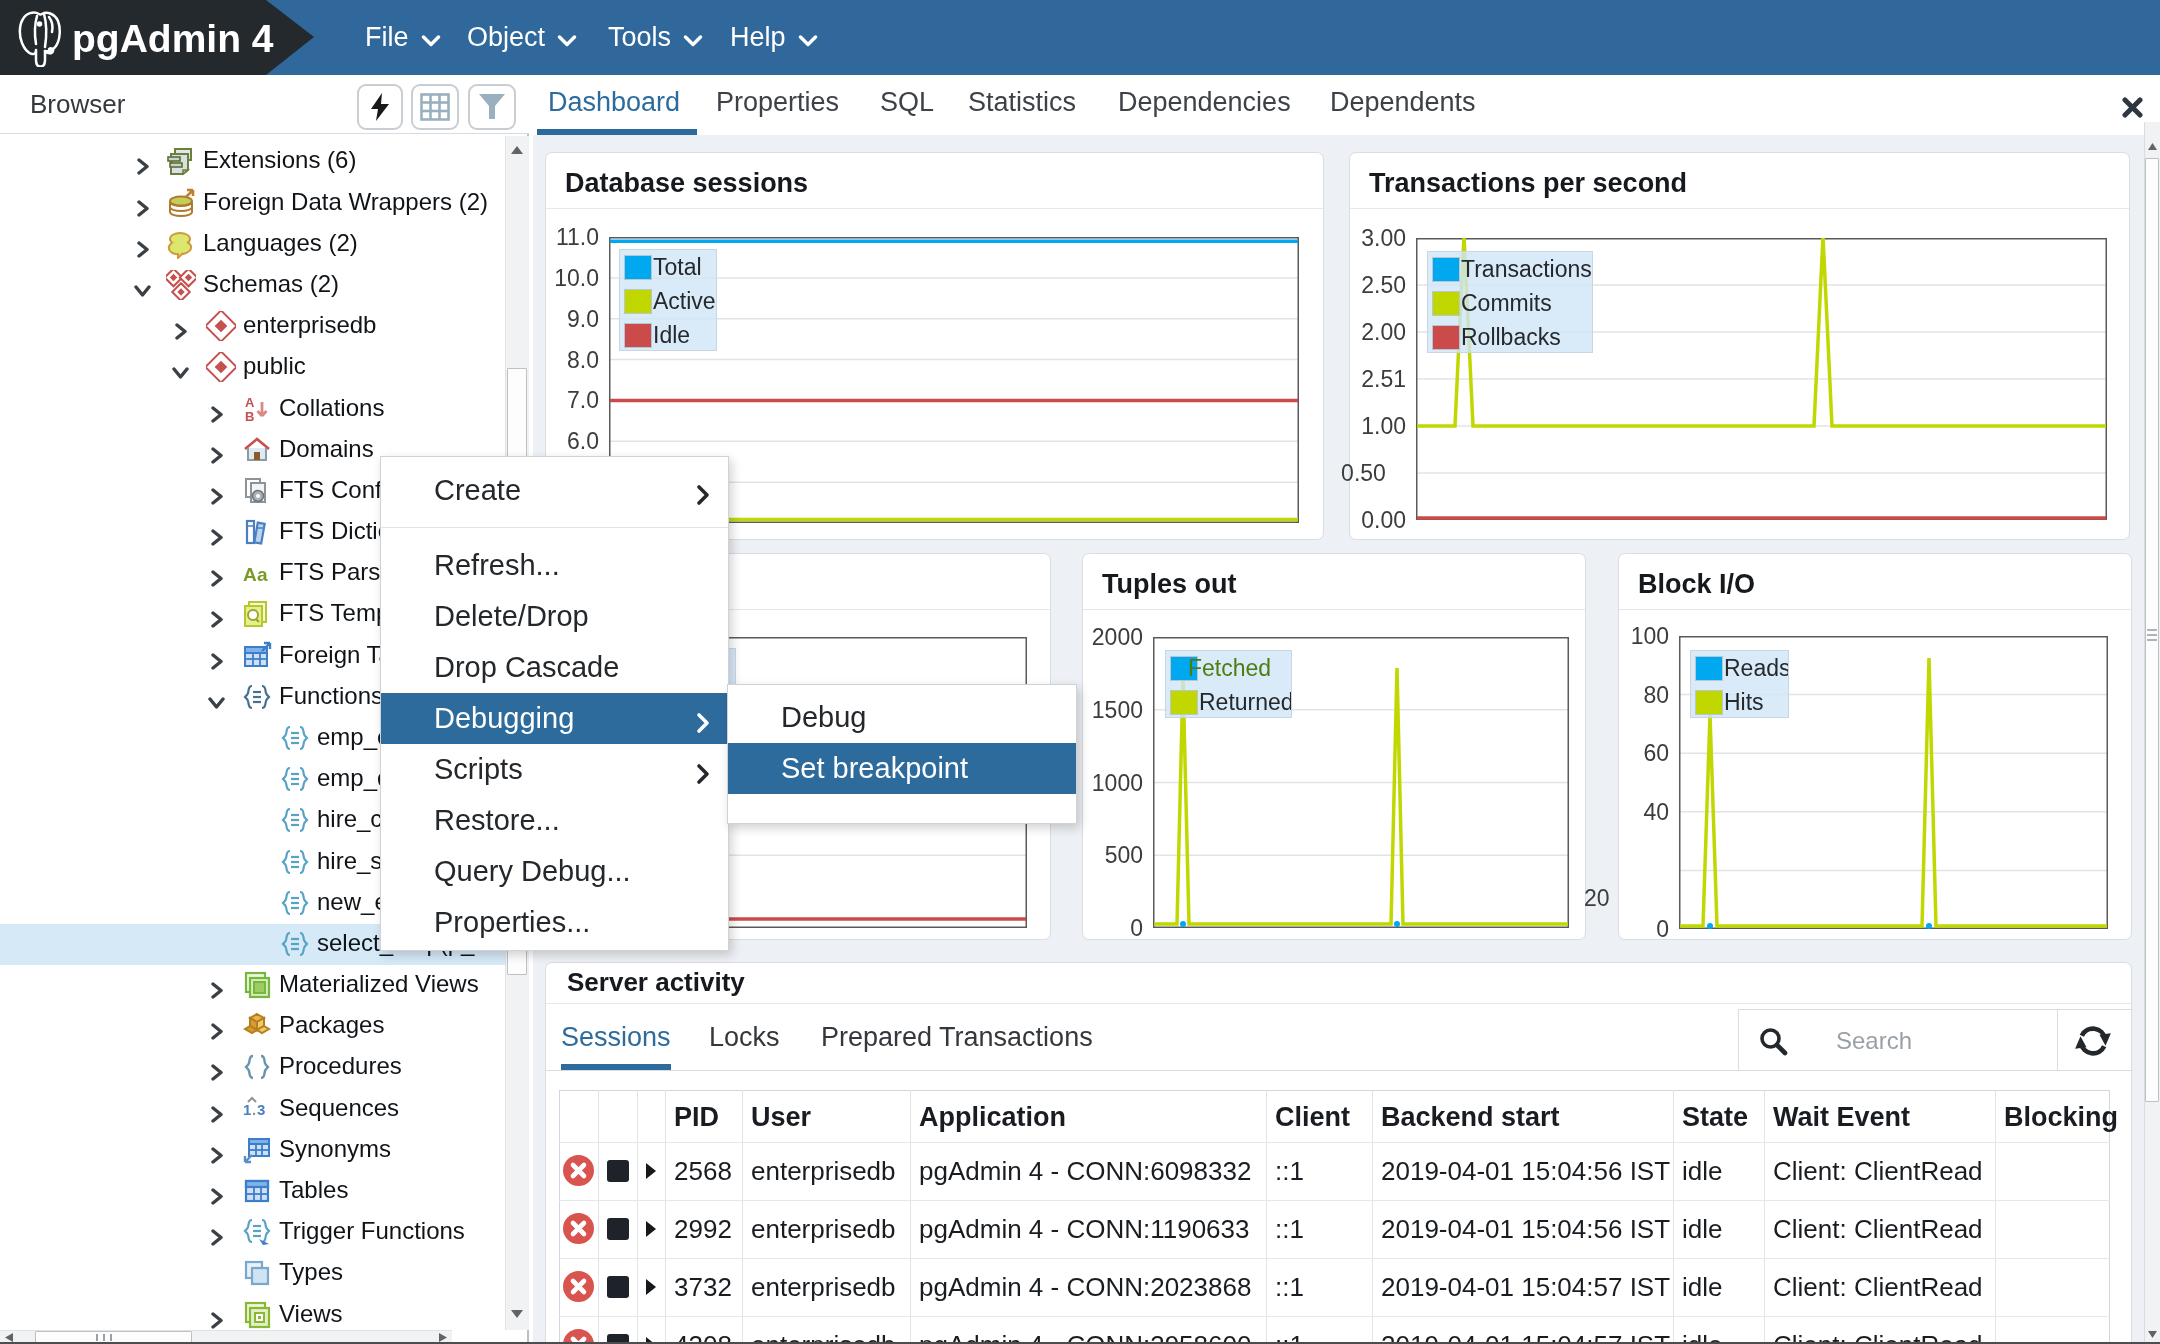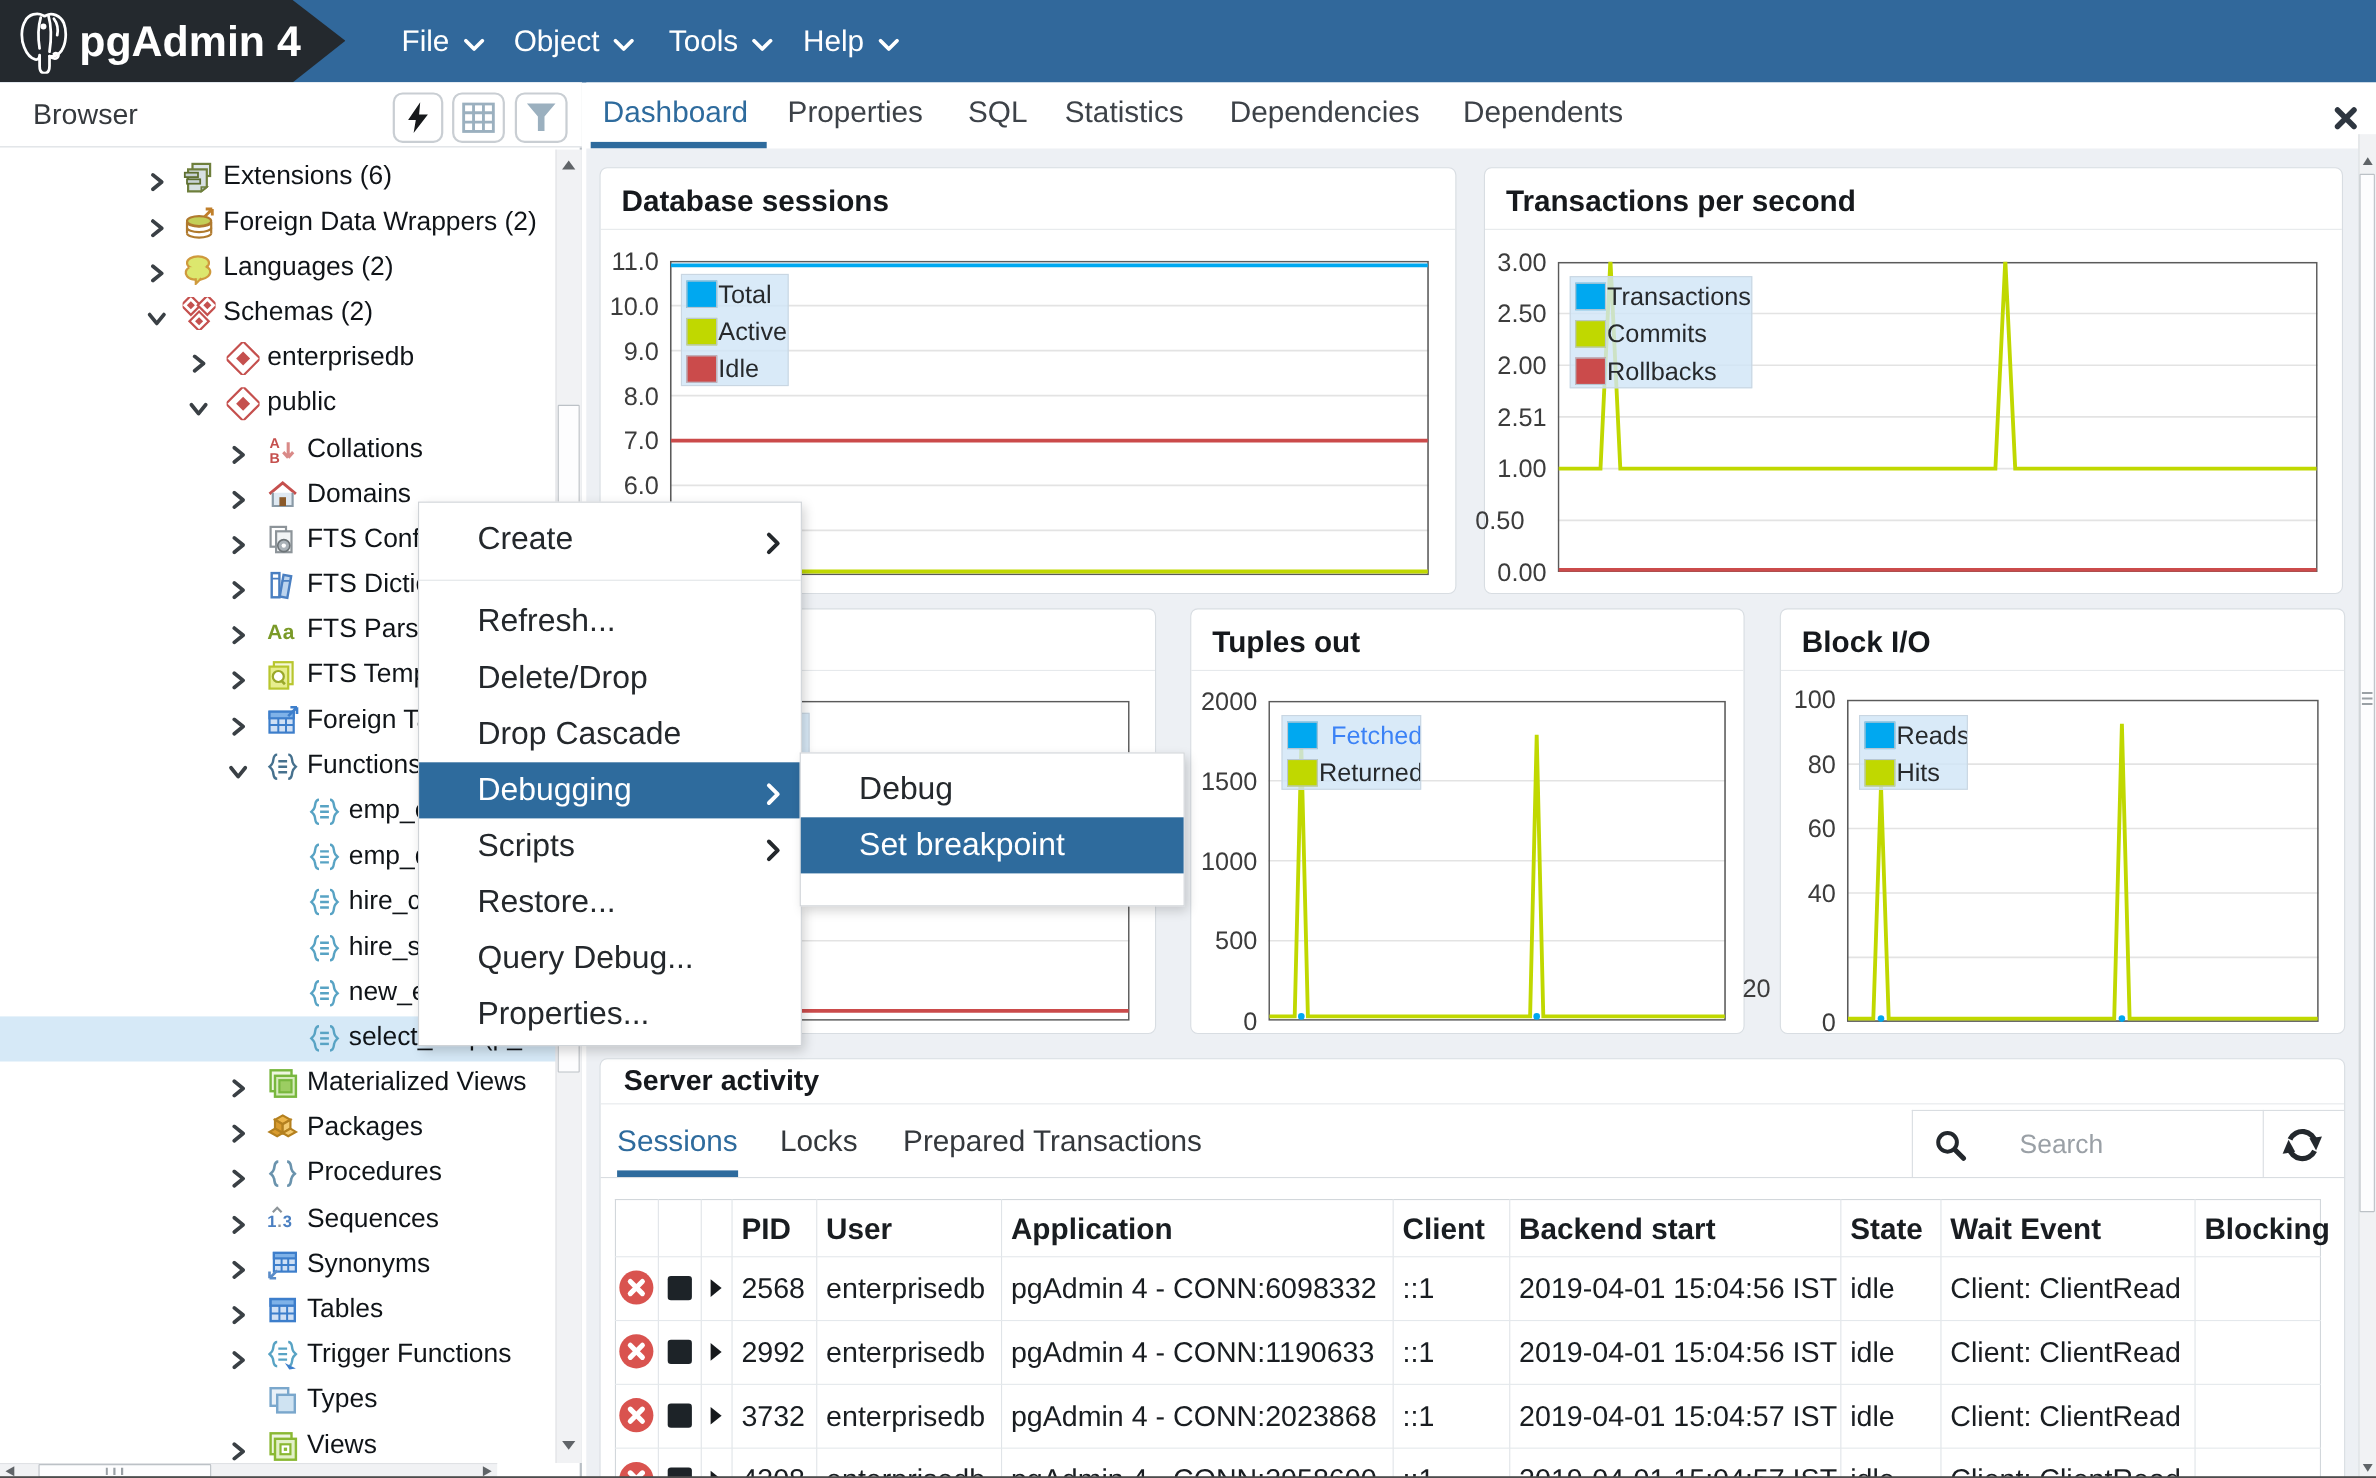--- a/index.html
+++ b/index.html
@@ -586,21 +586,21 @@
 <circle cx="30" cy="287" r="3" fill="#00A8F0"></circle>
       <circle cx="244" cy="287" r="3" fill="#00A8F0"></circle>
 </svg>
 <div class="abs" style="left:1058px;top:624px;width:85px;text-align:right;font-size:23px;color:#3c3c3c">2000</div>
 <div class="abs" style="left:1058px;top:697px;width:85px;text-align:right;font-size:23px;color:#3c3c3c">1500</div>
 <div class="abs" style="left:1058px;top:770px;width:85px;text-align:right;font-size:23px;color:#3c3c3c">1000</div>
 <div class="abs" style="left:1058px;top:842px;width:85px;text-align:right;font-size:23px;color:#3c3c3c">500</div>
 <div class="abs" style="left:1058px;top:915px;width:85px;text-align:right;font-size:23px;color:#3c3c3c">0</div>
 <div class="abs" style="left:1165px;top:650px;width:127px;height:68px;background:rgba(208,229,246,0.80);border:1px solid #c9d6e2;z-index:5;overflow:hidden">
 <div class="abs" style="left:4px;top:5px;width:28px;height:25px;background:#00A8F0;border:1px solid #b8c6d1"></div>
-<div class="abs" style="left:44px;top:4px;font-size:23px;color:#3b82f6;white-space:nowrap">Fetched</div>
+<div class="abs" style="left:22px;top:4px;font-size:23px;color:#4d7c0f;white-space:nowrap">Fetched</div>
 <div class="abs" style="left:4px;top:39px;width:28px;height:25px;background:#C0D800;border:1px solid #b8c6d1"></div>
 <div class="abs" style="left:33px;top:38px;font-size:23px;color:#26292c;white-space:nowrap">Returned</div>
 </div>
 <div class="card" style="left:1618px;top:553px;width:514px;height:387px"></div>
 <div class="ctitle" style="left:1638px;top:569px">Block I/O</div>
 <div class="csep" style="left:1619px;top:609px;width:512px"></div>
 <svg class="abs" style="left:1679px;top:636px" width="429" height="293" viewBox="0 0 429 293">
 <rect x="0" y="0" width="429" height="293" fill="#fff"></rect>
       <line x1="0" y1="58.6" x2="429" y2="58.6" stroke="#e3e3e3" stroke-width="1.5"></line>
       <line x1="0" y1="117.2" x2="429" y2="117.2" stroke="#e3e3e3" stroke-width="1.5"></line>

